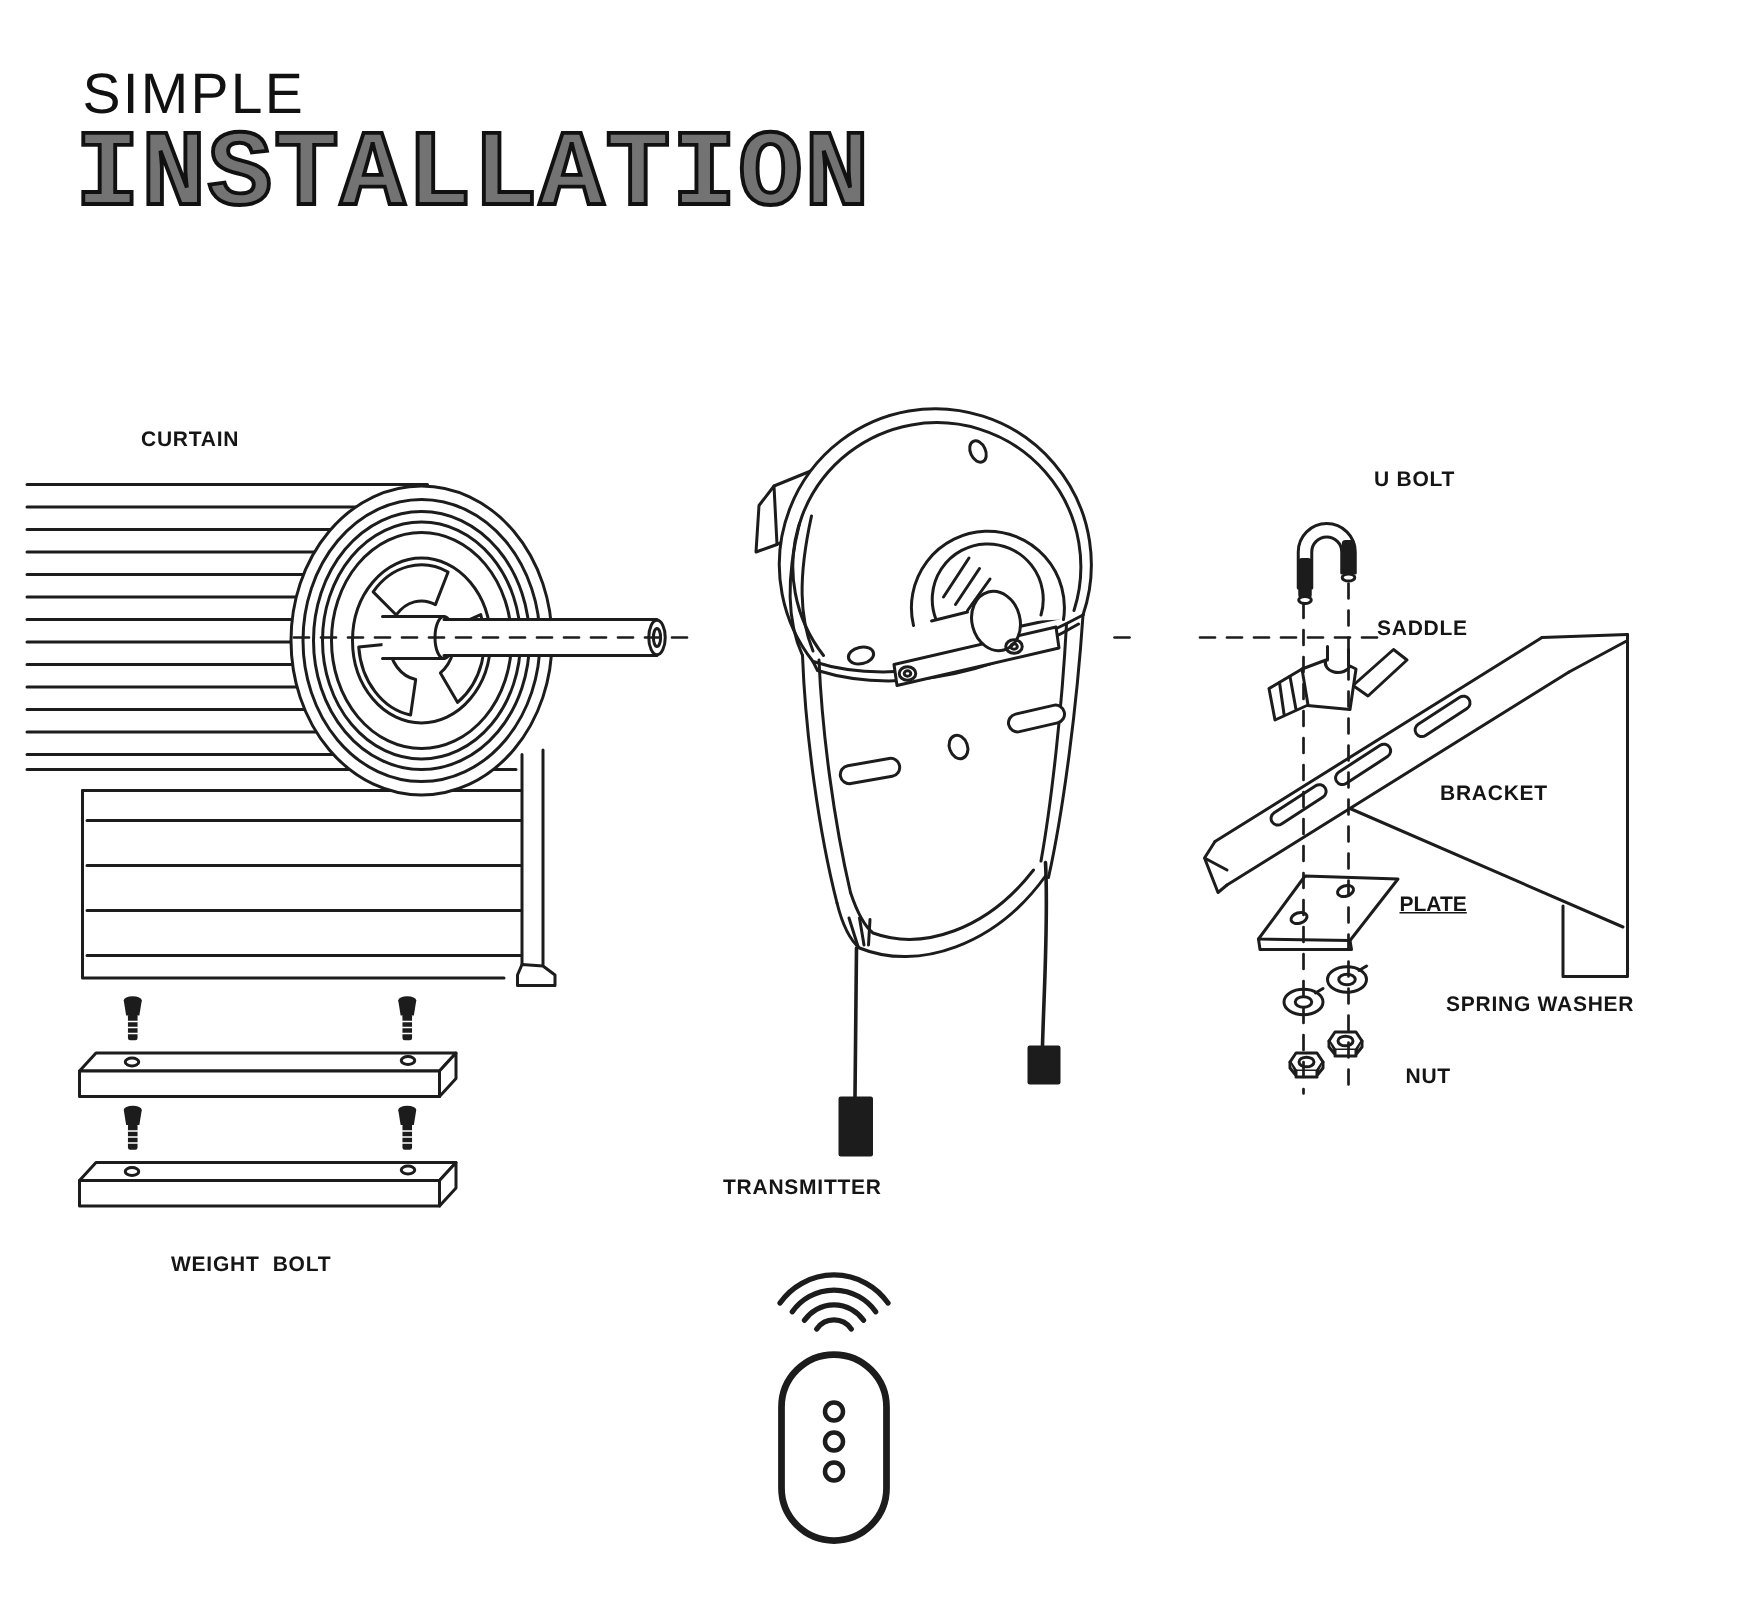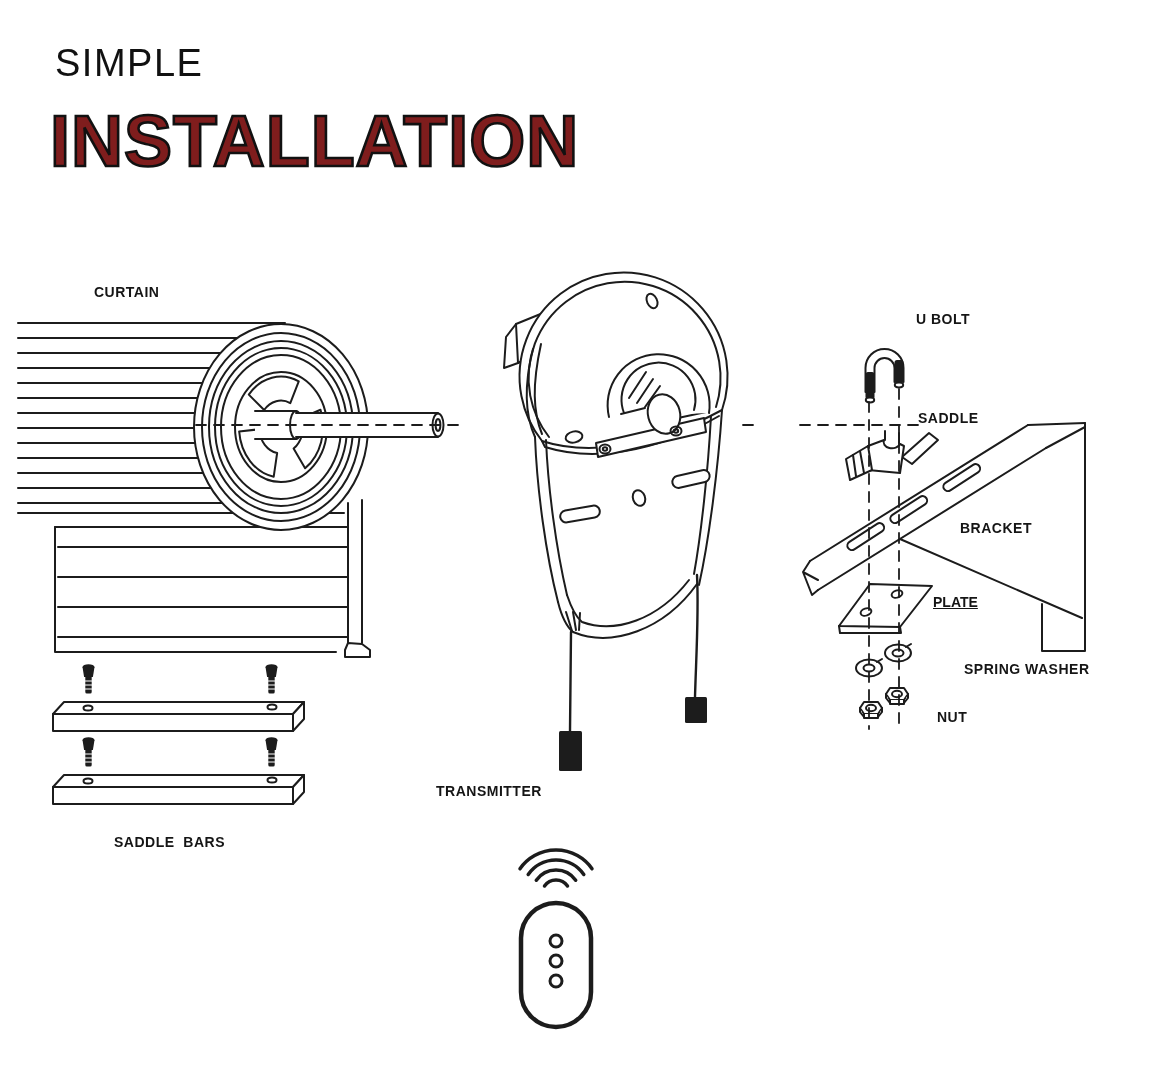--- a/index.html
+++ b/index.html
@@ -7,31 +7,31 @@
     width:1170px;height:1068px;position:relative;background:#ffffff;
     font-family:"Liberation Sans",sans-serif;overflow:hidden;
   }
   #stage{position:absolute;left:0;top:0;width:942px;height:1068px;}
   #diagram-svg{position:absolute;left:0;top:0;}
   .kicker{
     position:absolute;left:55px;top:42px;
     font-size:38px;font-weight:400;letter-spacing:1.5px;color:#111;
   }
   .heading{
-    position:absolute;left:50px;top:100px;
-    font-size:72px;font-weight:bold;letter-spacing:1px;color:#7f1d1d;
+    position:absolute;left:50px;top:76px;
+    font-size:72px;font-weight:bold;letter-spacing:1px;color:#737373;font-family:Liberation Mono, monospace;
     -webkit-text-stroke:2.6px #111;
   }
   .label{
     position:absolute;font-size:14px;font-weight:bold;letter-spacing:.5px;
     color:#151515;white-space:pre;line-height:1.1;
   }
   #label-curtain{left:94px;top:285px;}
   #label-weight-bars{left:114px;top:835px;}
-  #label-transmitter{left:436px;top:784px;text-align:center;}
+  #label-transmitter{left:482px;top:784px;text-align:center;}
   #label-u-bolt{left:916px;top:312px;}
   #label-saddle{left:918px;top:411px;}
   #label-bracket{left:960px;top:521px;}
   #label-plate{left:933px;top:595px;letter-spacing:0;text-decoration:underline;}
   #label-spring-washer{left:964px;top:662px;}
   #label-nut{left:937px;top:710px;}
 </style>
 </head>
 <body>
 
@@ -239,21 +239,21 @@
         <path d="M520,868.7 A44,44 0 0 1 592,868.7"></path>
       </g>
       <rect x="521" y="903" width="70" height="124" rx="35" stroke-width="4.5"></rect>
       <circle cx="556" cy="941" r="6" stroke-width="3"></circle>
       <circle cx="556" cy="961" r="6" stroke-width="3"></circle>
       <circle cx="556" cy="981" r="6" stroke-width="3"></circle>
     </g>
   </svg>
 
   <div class="label" id="label-curtain">CURTAIN</div>
-  <div class="label" id="label-weight-bars">SADDLE  BARS</div>
+  <div class="label" id="label-weight-bars">WEIGHT  BOLT</div>
   <div class="label" id="label-transmitter">TRANSMITTER</div>
   <div class="label" id="label-u-bolt">U BOLT</div>
   <div class="label" id="label-saddle">SADDLE</div>
   <div class="label" id="label-bracket">BRACKET</div>
   <div class="label" id="label-plate">PLATE</div>
   <div class="label" id="label-spring-washer">SPRING WASHER</div>
   <div class="label" id="label-nut">NUT</div>
 
 </div>
 

